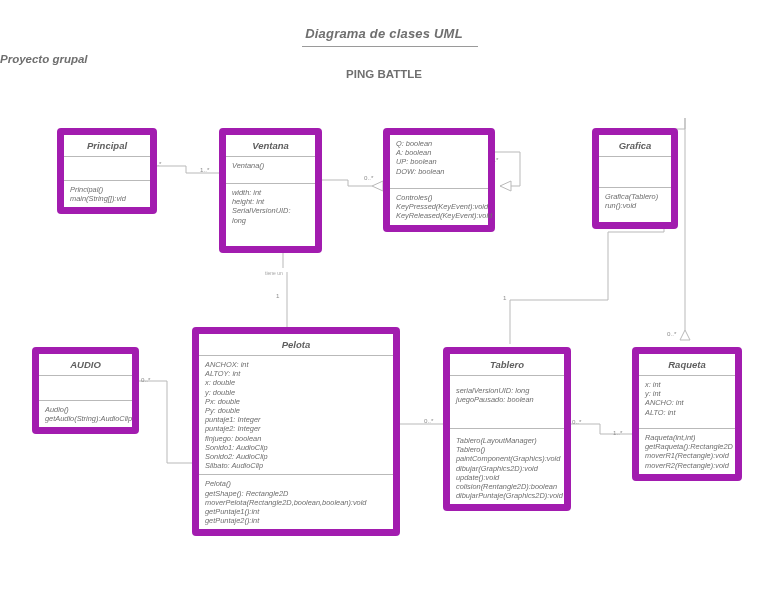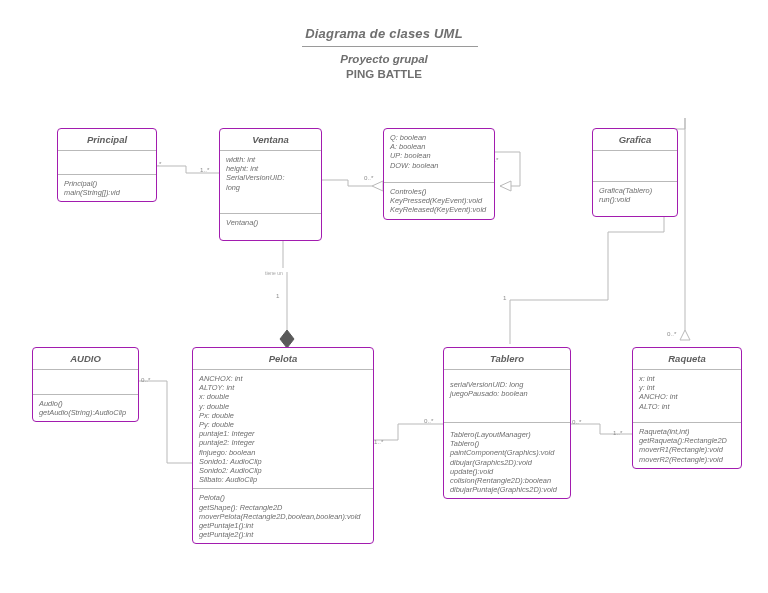--- a/index.html
+++ b/index.html
@@ -15,31 +15,31 @@
   .title-main{
     position:absolute;left:0;top:26px;width:768px;text-align:center;
     font-size:13px;font-style:italic;font-weight:bold;color:#6f6f6f;
     letter-spacing:.2px;
   }
   .title-rule{
     position:absolute;left:302px;top:46px;width:176px;height:0;
     border-top:1.5px solid #9a9a9a;
   }
   .title-sub1{
-    position:absolute;left:0;top:53px;width:768px;text-align:center;
+    position:absolute;left:0;top:53px;width:768px;
     font-size:11.5px;font-style:italic;font-weight:bold;color:#6f6f6f;
   }
   .title-sub2{
     position:absolute;left:0;top:68px;width:768px;text-align:center;
     font-size:11.5px;font-weight:bold;color:#6f6f6f;
   }
 
   
   .cls{
-    position:absolute;background:#ffffff;border:1px solid #a21caf;
+    position:absolute;background:#ffffff;border:7px solid #a21caf;
     border-radius:4px;box-sizing:border-box;
   }
   .cls .hdr{
     text-align:center;font-size:9.5px;font-style:italic;font-weight:bold;
     color:#5f5f5f;padding:5px 2px 5px 2px;border-bottom:1px solid #b9b9b9;
     line-height:11px;
   }
   .cls .sec{
     border-bottom:1px solid #b9b9b9;padding:4px 5px 4px 6px;
     font-size:7.4px;font-style:italic;line-height:9.2px;color:#6e6e6e;
@@ -124,28 +124,28 @@
     <div class="hdr">Principal</div>
     <div class="sec empty"></div>
     <div class="sec">
       <div class="row">Principal()</div>
       <div class="row">main(String[]):vid</div>
     </div>
   </div>
 
   <div class="cls" style="left:219px;top:128px;width:103px;">
     <div class="hdr">Ventana</div>
+    <div class="sec" style="min-height:18px;">
+      <div class="row">Ventana()</div>
+    </div>
     <div class="sec" style="min-height:54px;">
       <div class="row">width: int</div>
       <div class="row">height: int</div>
       <div class="row">SerialVersionUID:</div>
       <div class="row">long</div>
-    </div>
-    <div class="sec" style="min-height:18px;">
-      <div class="row">Ventana()</div>
     </div>
   </div>
 
   <div class="cls" style="left:383px;top:128px;width:112px;">
     <div class="sec" style="min-height:45px;">
       <div class="row">Q: boolean</div>
       <div class="row">A: boolean</div>
       <div class="row">UP: boolean</div>
       <div class="row">DOW: boolean</div>
     </div>
@@ -167,21 +167,21 @@
 
   <div class="cls" style="left:32px;top:347px;width:107px;">
     <div class="hdr">AUDIO</div>
     <div class="sec empty" style="min-height:16px;"></div>
     <div class="sec">
       <div class="row">Audio()</div>
       <div class="row">getAudio(String):AudioClip</div>
     </div>
   </div>
 
-  <div class="cls" style="left:192px;top:347px;width:182px;">
+  <div class="cls" style="left:192px;top:327px;width:208px;">
     <div class="hdr">Pelota</div>
     <div class="sec">
       <div class="row">ANCHOX: int</div>
       <div class="row">ALTOY: int</div>
       <div class="row">x: double</div>
       <div class="row">y: double</div>
       <div class="row">Px: double</div>
       <div class="row">Py: double</div>
       <div class="row">puntaje1: Integer</div>
       <div class="row">puntaje2: Integer</div>

